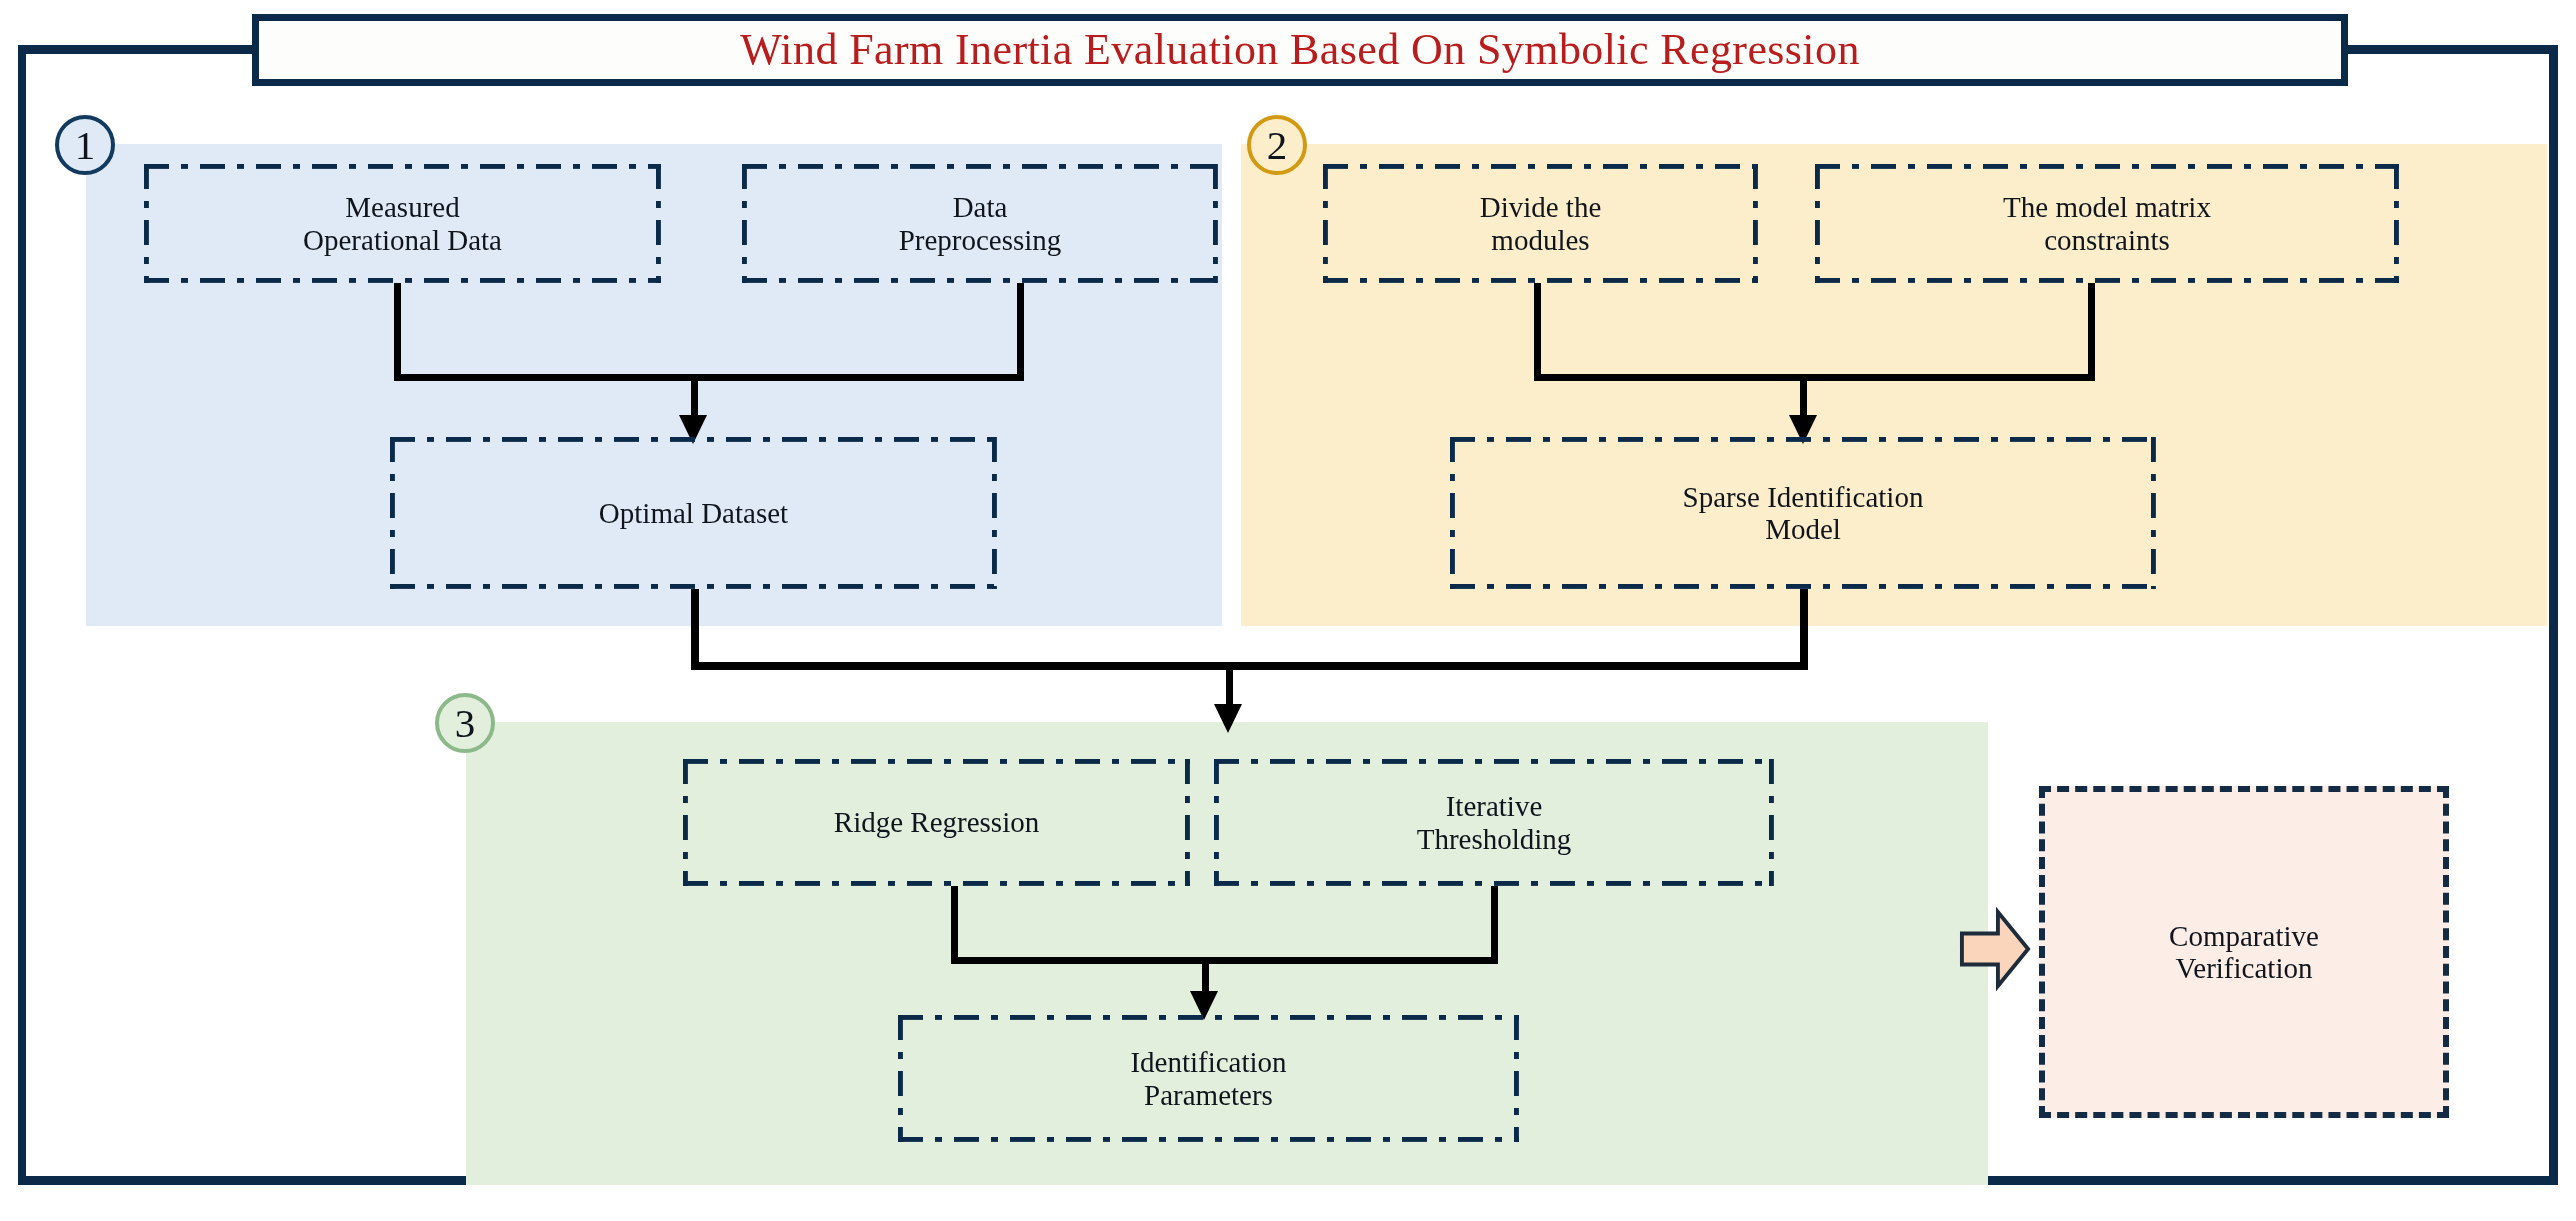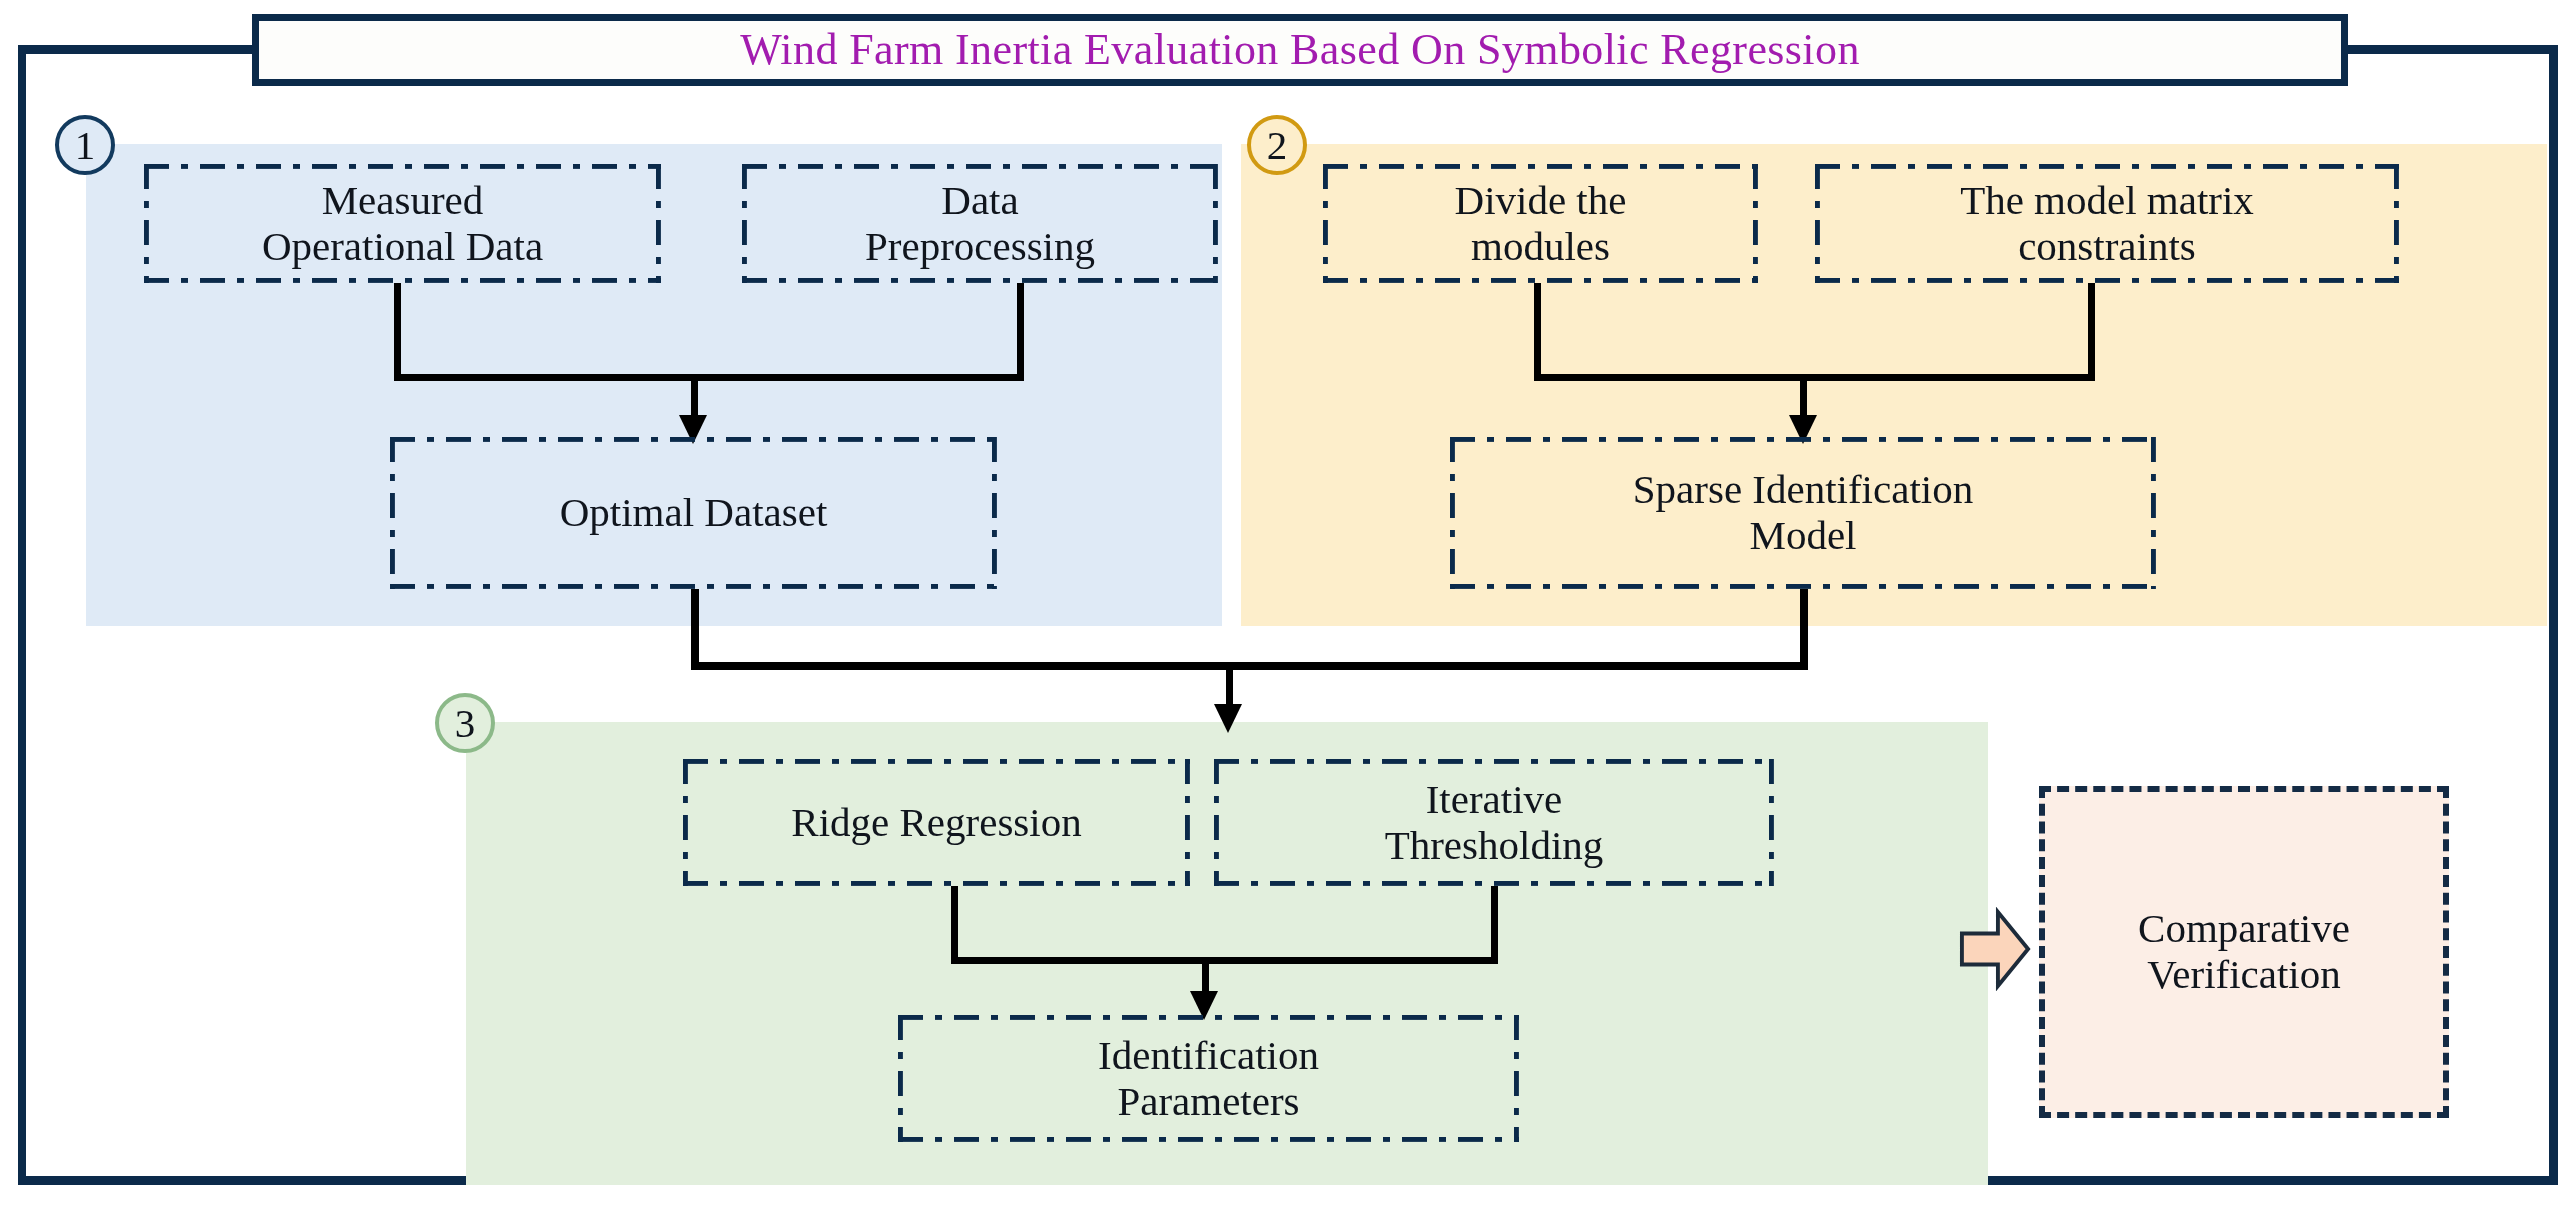--- a/index.html
+++ b/index.html
@@ -42,21 +42,21 @@
     height: 72px;
     border: 7.8px solid #0b2a4a;
     background: #fdfdfb;
     box-sizing: border-box;
     display: flex;
     align-items: center;
     justify-content: center;
   }
   .title-text {
     font-size: 44px;
-    color: #a21caf;
+    color: #b91c1c;
     letter-spacing: 0.4px;
     white-space: nowrap;
   }
 
   
   .panel {
     position: absolute;
   }
   .panel-1 { left: 86px;  top: 144px; width: 1136px; height: 482px; background: #dfeaf6; }
   .panel-2 { left: 1241px;top: 144px; width: 1306px; height: 482px; background: #fdeecb; }
@@ -83,21 +83,21 @@
 
   
   .node {
     position: absolute;
     box-sizing: border-box;
     display: flex;
     align-items: center;
     justify-content: center;
     text-align: center;
     color: #10151d;
-    font-size: 41px;
+    font-size: 29px;
     line-height: 1.12;
     z-index: 5;
   }
   .node .label { padding: 0 9.8px; }
 
   .node-dashdot {
     background: transparent;
     
     border: none;
   }

